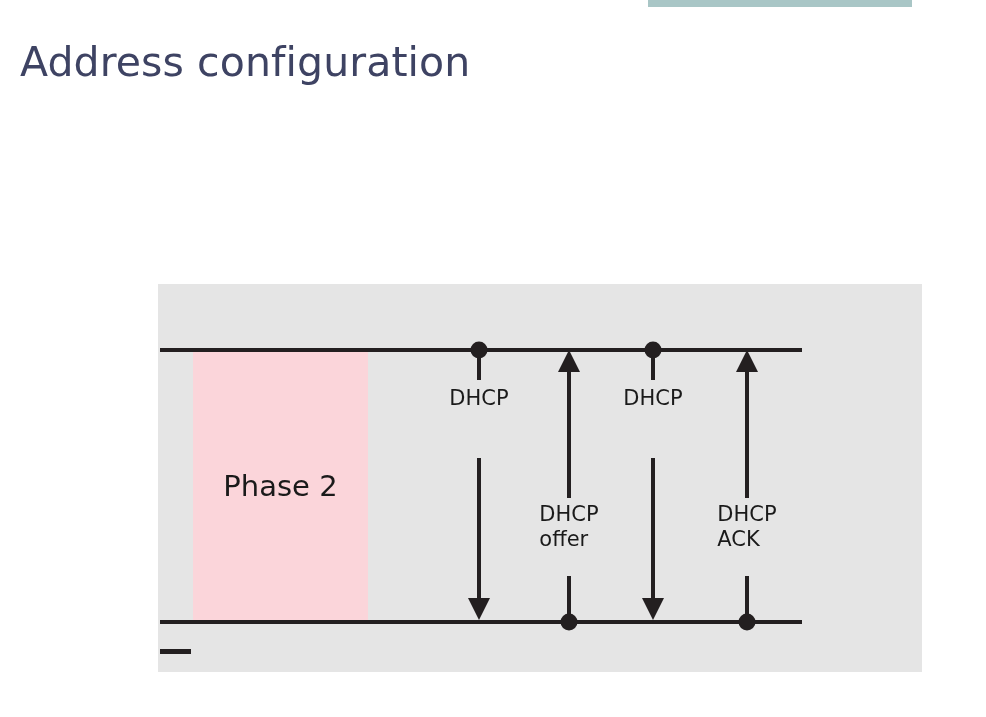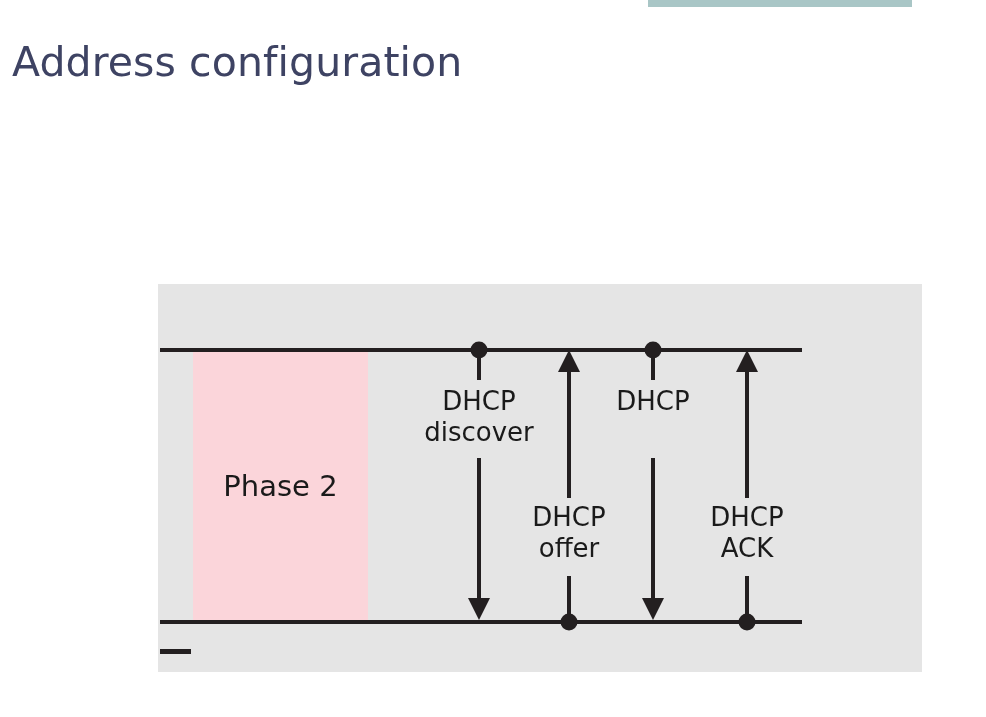--- a/index.html
+++ b/index.html
@@ -21,21 +21,21 @@
     left: 648px;
     top: 0px;
     width: 264px;
     height: 7px;
     background: #a9c6c6;
   }
 
   
   .slide-title {
     position: absolute;
-    left: 12px;
+    left: 20px;
     top: 12px;
     font-size: 41px;
     line-height: 1.15;
     font-weight: 400;
     color: #3e4363;
     letter-spacing: 0.1px;
     white-space: nowrap;
   }
 
   
@@ -122,22 +122,22 @@
     border-left: 11px solid transparent;
     border-right: 11px solid transparent;
   }
   .msg .head.down { border-top: 22px solid #231f20; }
   .msg .head.up   { border-bottom: 22px solid #231f20; }
 
   .msg .caption {
     position: absolute;
     left: 50%;
     transform: translateX(-50%);
-    text-align: center;
-    font-size: 26px;
+    text-align: left;
+    font-size: 21px;
     line-height: 1.18;
     color: #1a1a1a;
     white-space: nowrap;
   }
 </style>
 </head>
 <body>
 
 <div class="top-bar"></div>
 
@@ -154,21 +154,20 @@
 
   <div class="node-dot" style="left:321px; top:66px;"></div>
   <div class="node-dot" style="left:495px; top:66px;"></div>
   <div class="node-dot" style="left:411px; top:338px;"></div>
   <div class="node-dot" style="left:589px; top:338px;"></div>
 
   <div class="msg" style="left:321px; top:64px; width:180px; height:274px;">
     <div class="seg" style="top:2px; height:30px;"></div>
     <div class="caption" style="top:38px;">
       <div>DHCP</div>
-      <div>discover</div>
     </div>
     <div class="seg" style="top:110px; height:142px;"></div>
     <div class="head down" style="top:250px;"></div>
   </div>
 
   <div class="msg" style="left:411px; top:64px; width:150px; height:274px;">
     <div class="head up" style="top:2px;"></div>
     <div class="seg" style="top:22px; height:128px;"></div>
     <div class="caption" style="top:154px;">
       <div>DHCP</div>

